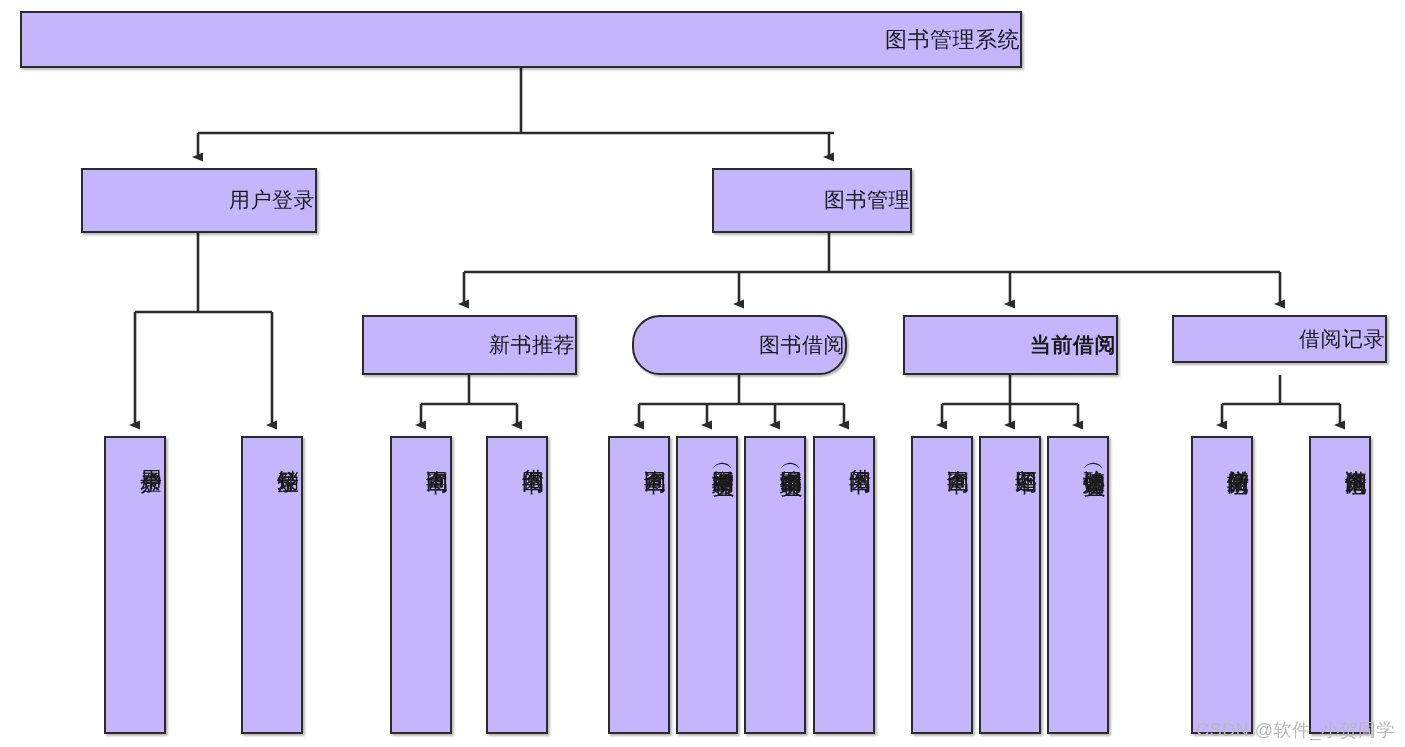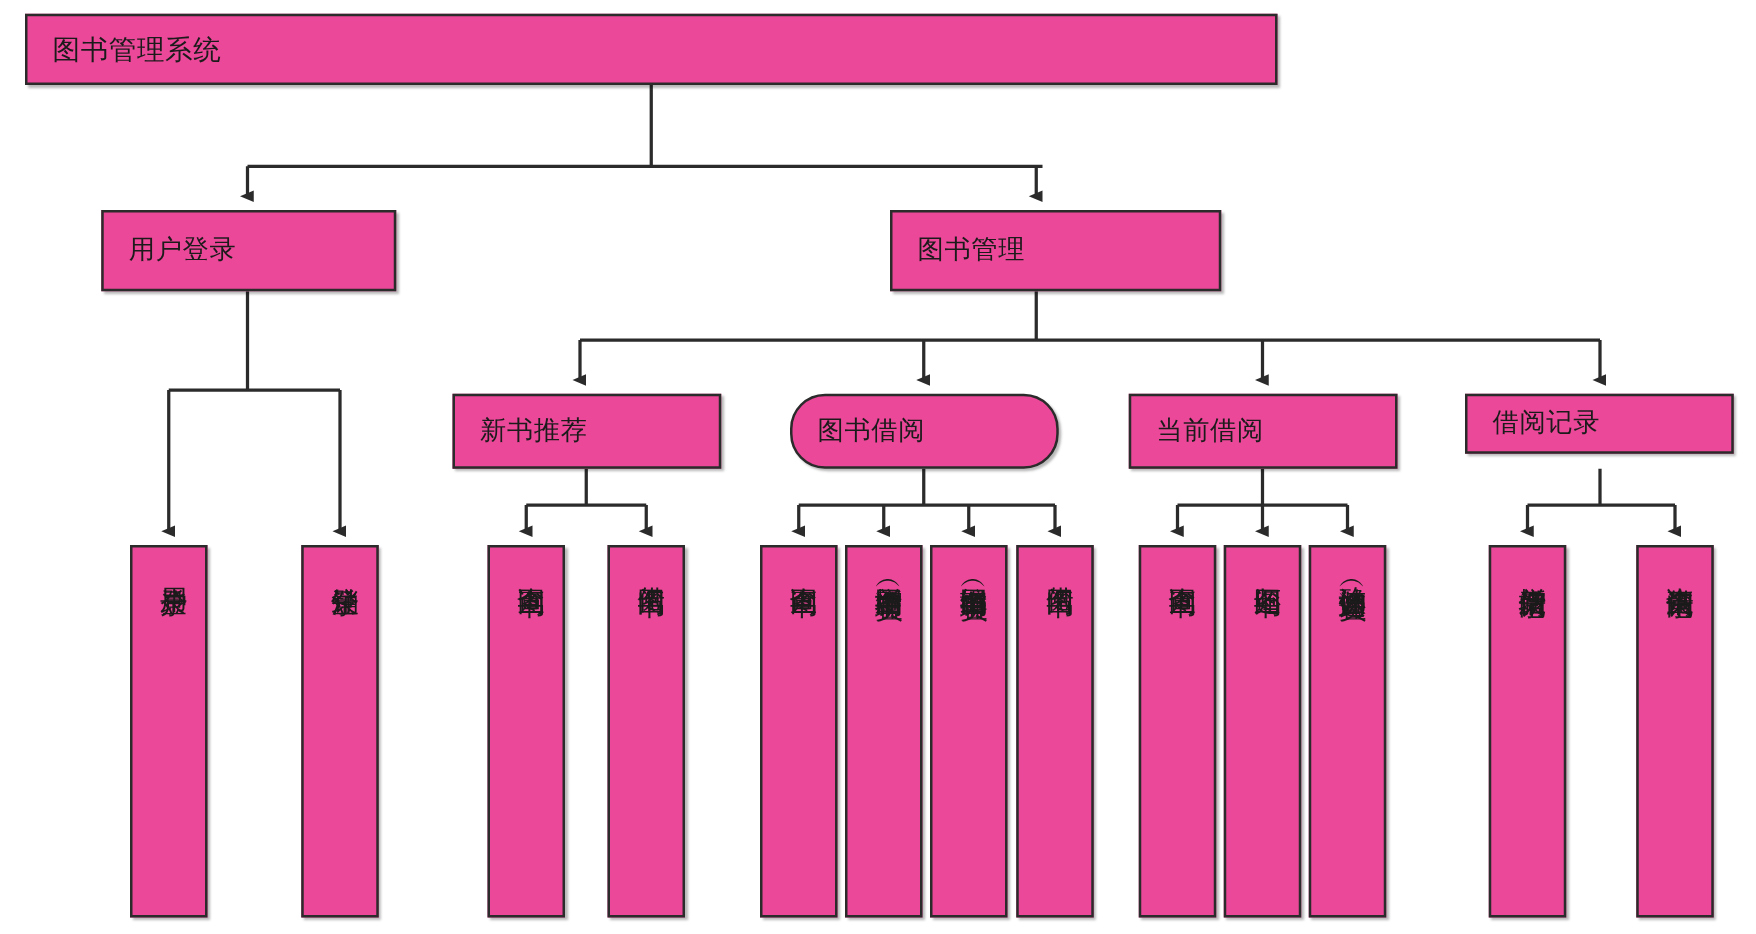--- a/index.html
+++ b/index.html
@@ -21,26 +21,26 @@
     position: absolute;
     left: 0;
     top: 0;
     width: 1405px;
     height: 747px;
     pointer-events: none;
   }
   .node {
     position: absolute;
     box-sizing: border-box;
-    background: #ec4899;
+    background: #c4b5fd;
     border: 2px solid #2b2b2b;
     box-shadow: 2px 2px 2px rgba(0,0,0,0.28);
     display: flex;
     align-items: center;
-    justify-content: flex-start;
+    justify-content: flex-end;
     color: #1b1b1b;
     padding-left: 20px;
   }
   .node .lbl {
     display: block;
     text-align: center;
     line-height: 1.08;
     letter-spacing: 0.5px;
   }
   .node.horiz .lbl {
@@ -124,31 +124,31 @@
     </g>
   </svg>
 
   <div class="node horiz root" style="left:20px; top:11px; width:1002px; height:57px;">
     <span class="lbl">图书管理系统</span>
   </div>
 
   <div class="node horiz" style="left:81px; top:168px; width:236px; height:65px;">
     <span class="lbl">用户登录</span>
   </div>
-  <div class="node horiz" style="left:712px; top:168px; width:265px; height:65px;">
+  <div class="node horiz" style="left:712px; top:168px; width:200px; height:65px;">
     <span class="lbl">图书管理</span>
   </div>
 
   <div class="node horiz" style="left:362px; top:315px; width:215px; height:60px;">
     <span class="lbl">新书推荐</span>
   </div>
   <div class="node horiz" style="left:632px; top:315px; width:215px; height:60px;border-radius:28px;">
     <span class="lbl">图书借阅</span>
   </div>
-  <div class="node horiz" style="left:903px; top:315px; width:215px; height:60px;">
+  <div class="node horiz" style="left:903px; top:315px; width:215px; height:60px;font-weight:bold;">
     <span class="lbl">当前借阅</span>
   </div>
   <div class="node horiz" style="left:1172px; top:315px; width:215px; height:48px;">
     <span class="lbl">借阅记录</span>
   </div>
 
   <div class="node vert" style="left:104px; top:436px; width:62px; height:298px;">
     <span class="lbl">用户登录</span>
   </div>
   <div class="node vert" style="left:241px; top:436px; width:62px; height:298px;">
@@ -185,14 +185,15 @@
     <span class="lbl">确认归还（管理员）</span>
   </div>
 
   <div class="node vert" style="left:1191px; top:436px; width:62px; height:298px;">
     <span class="lbl">新增借阅记录</span>
   </div>
   <div class="node vert" style="left:1309px; top:436px; width:62px; height:298px;">
     <span class="lbl">查询借阅记录</span>
   </div>
 
+  <div class="watermark">CSDN @软件_小贺同学</div>
 
 </div>
 
 </body></html>

